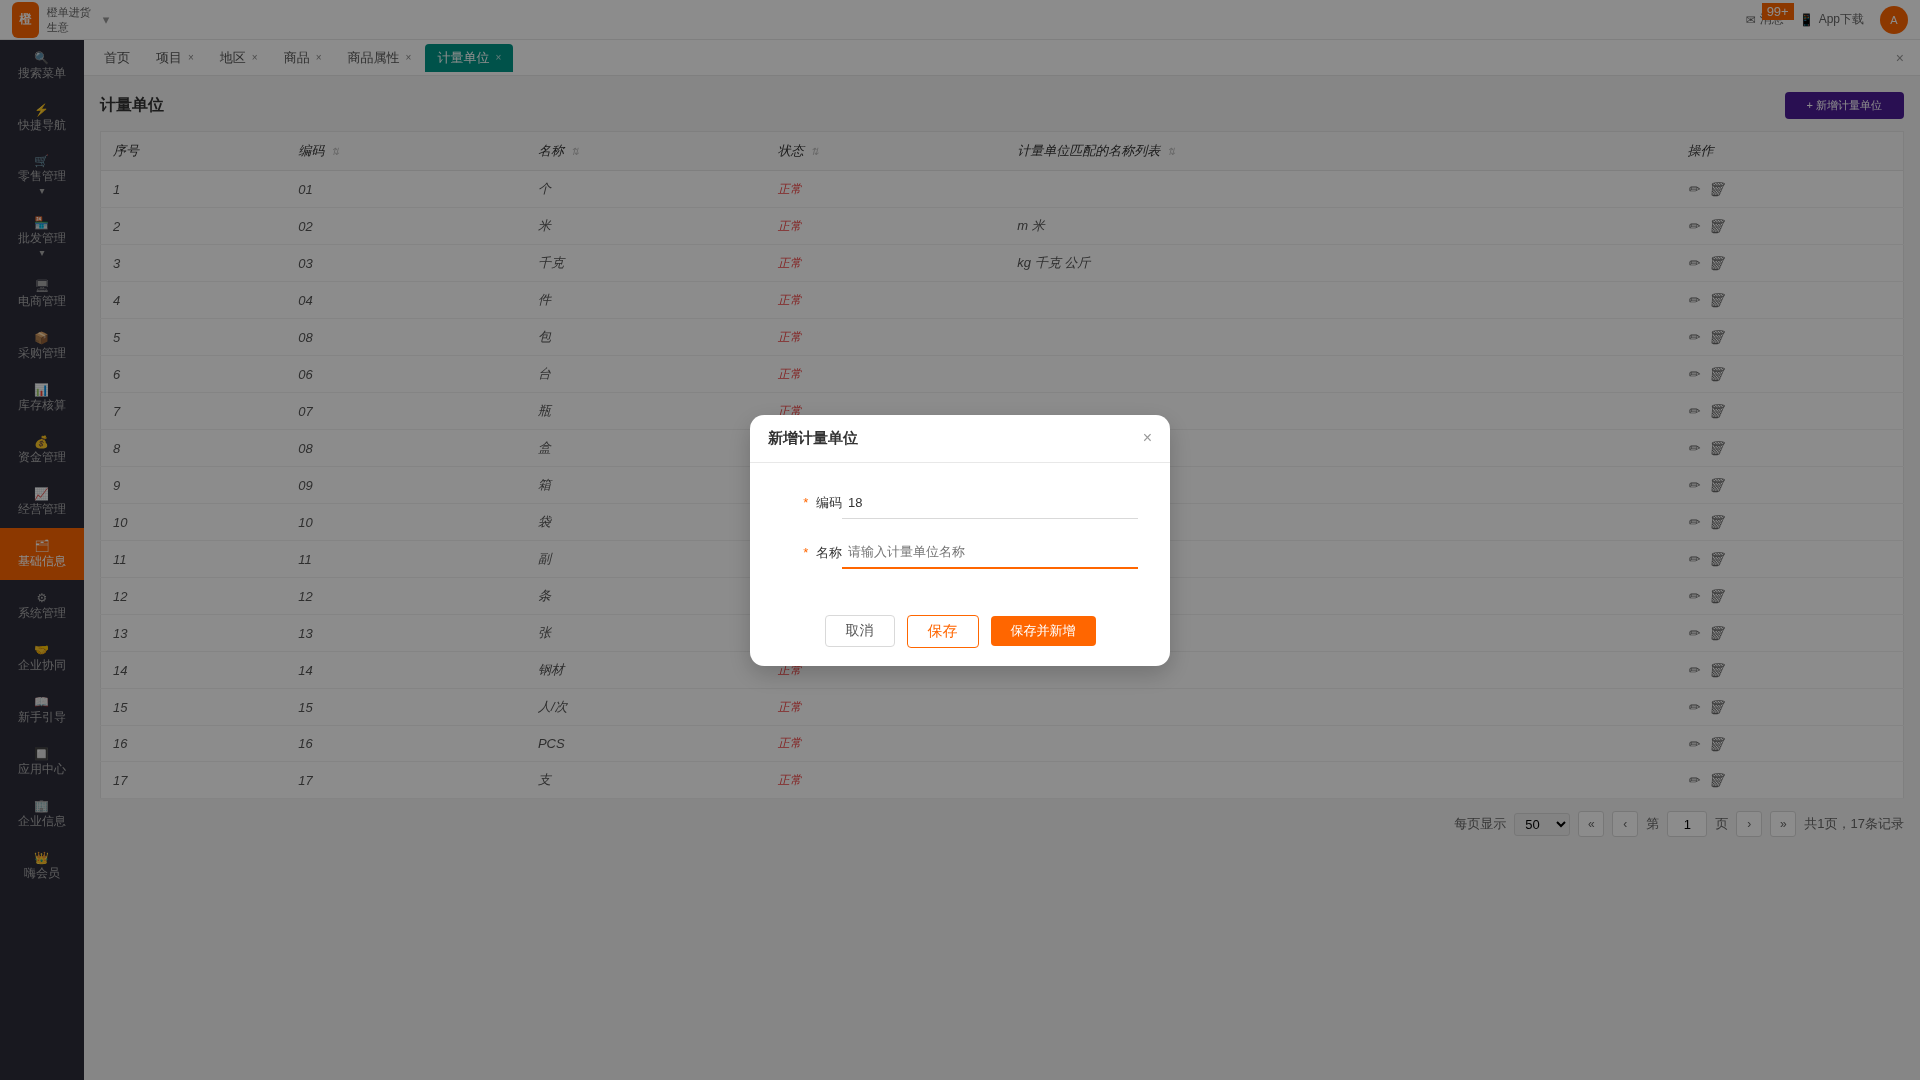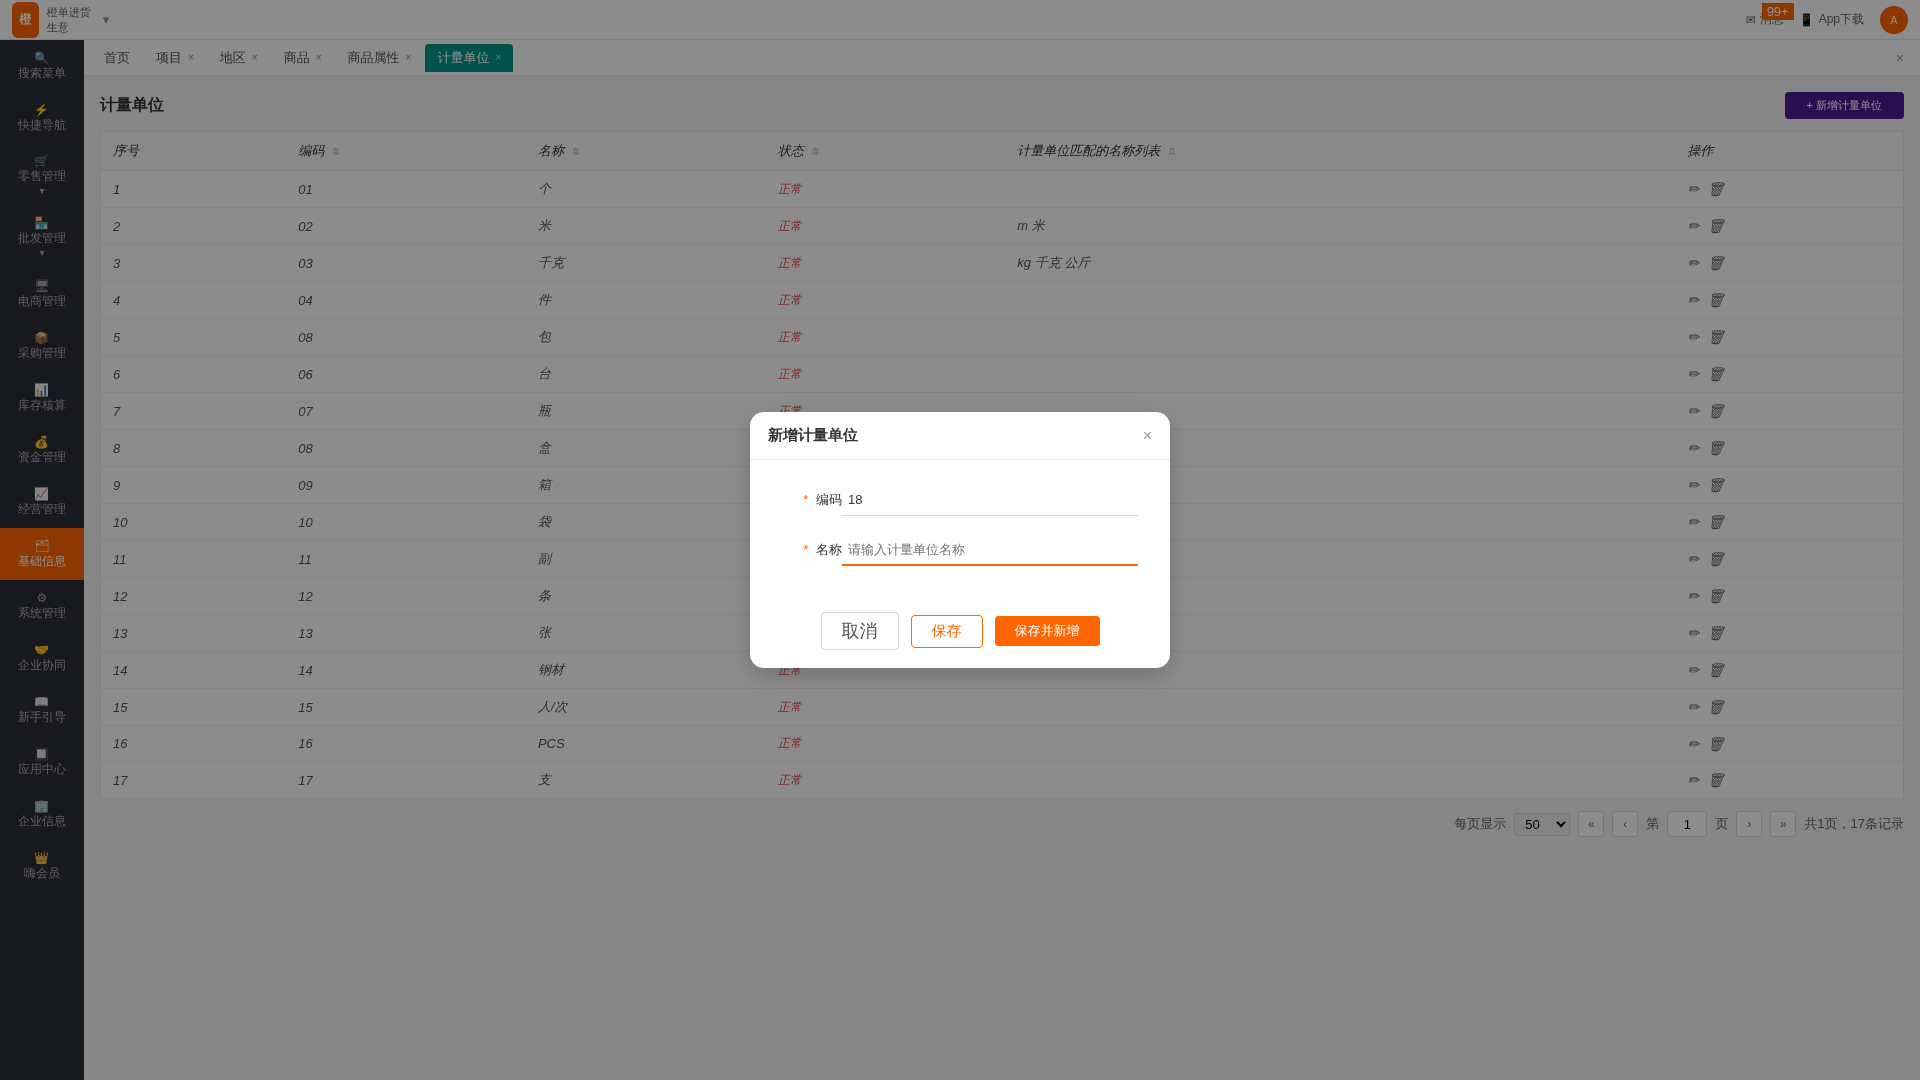--- a/index.html
+++ b/index.html
@@ -339,21 +339,21 @@
       justify-content: center;
       padding: 12px 18px 18px;
       gap: 12px;
     }
     .btn-cancel {
       padding: 6px 20px;
       border: 1px solid #d9d9d9;
       background: #fff;
       border-radius: 4px;
       cursor: pointer;
-      font-size: 18px;
+      font-size: 14px;
       color: #555;
     }
     .btn-save {
       padding: 6px 20px;
       border: 1px solid #f60;
       background: #fff;
       border-radius: 4px;
       cursor: pointer;
       font-size: 15px;
       color: #f60;

